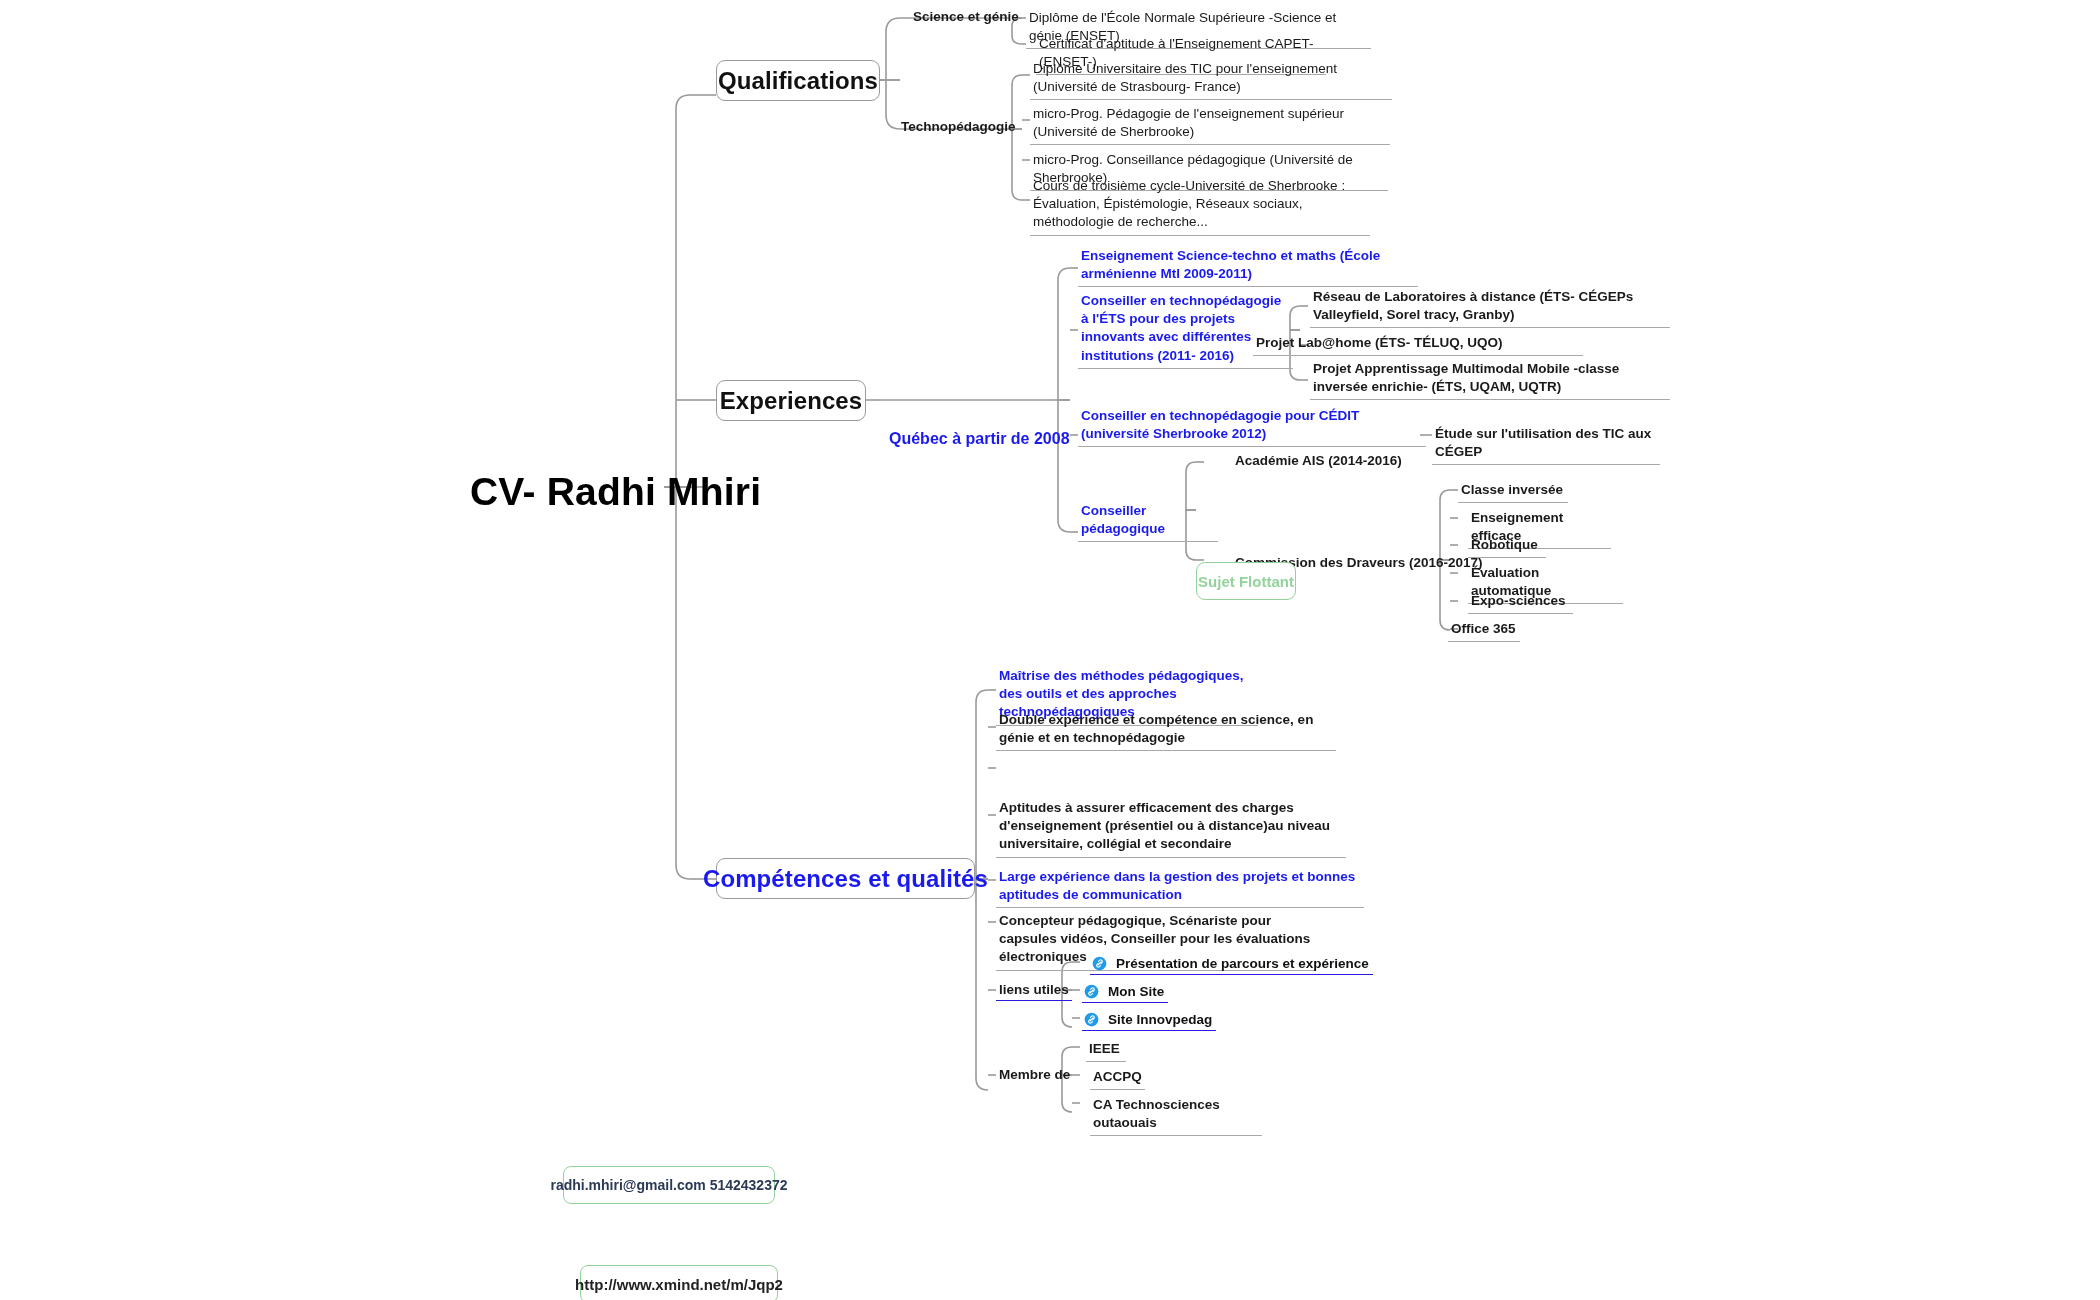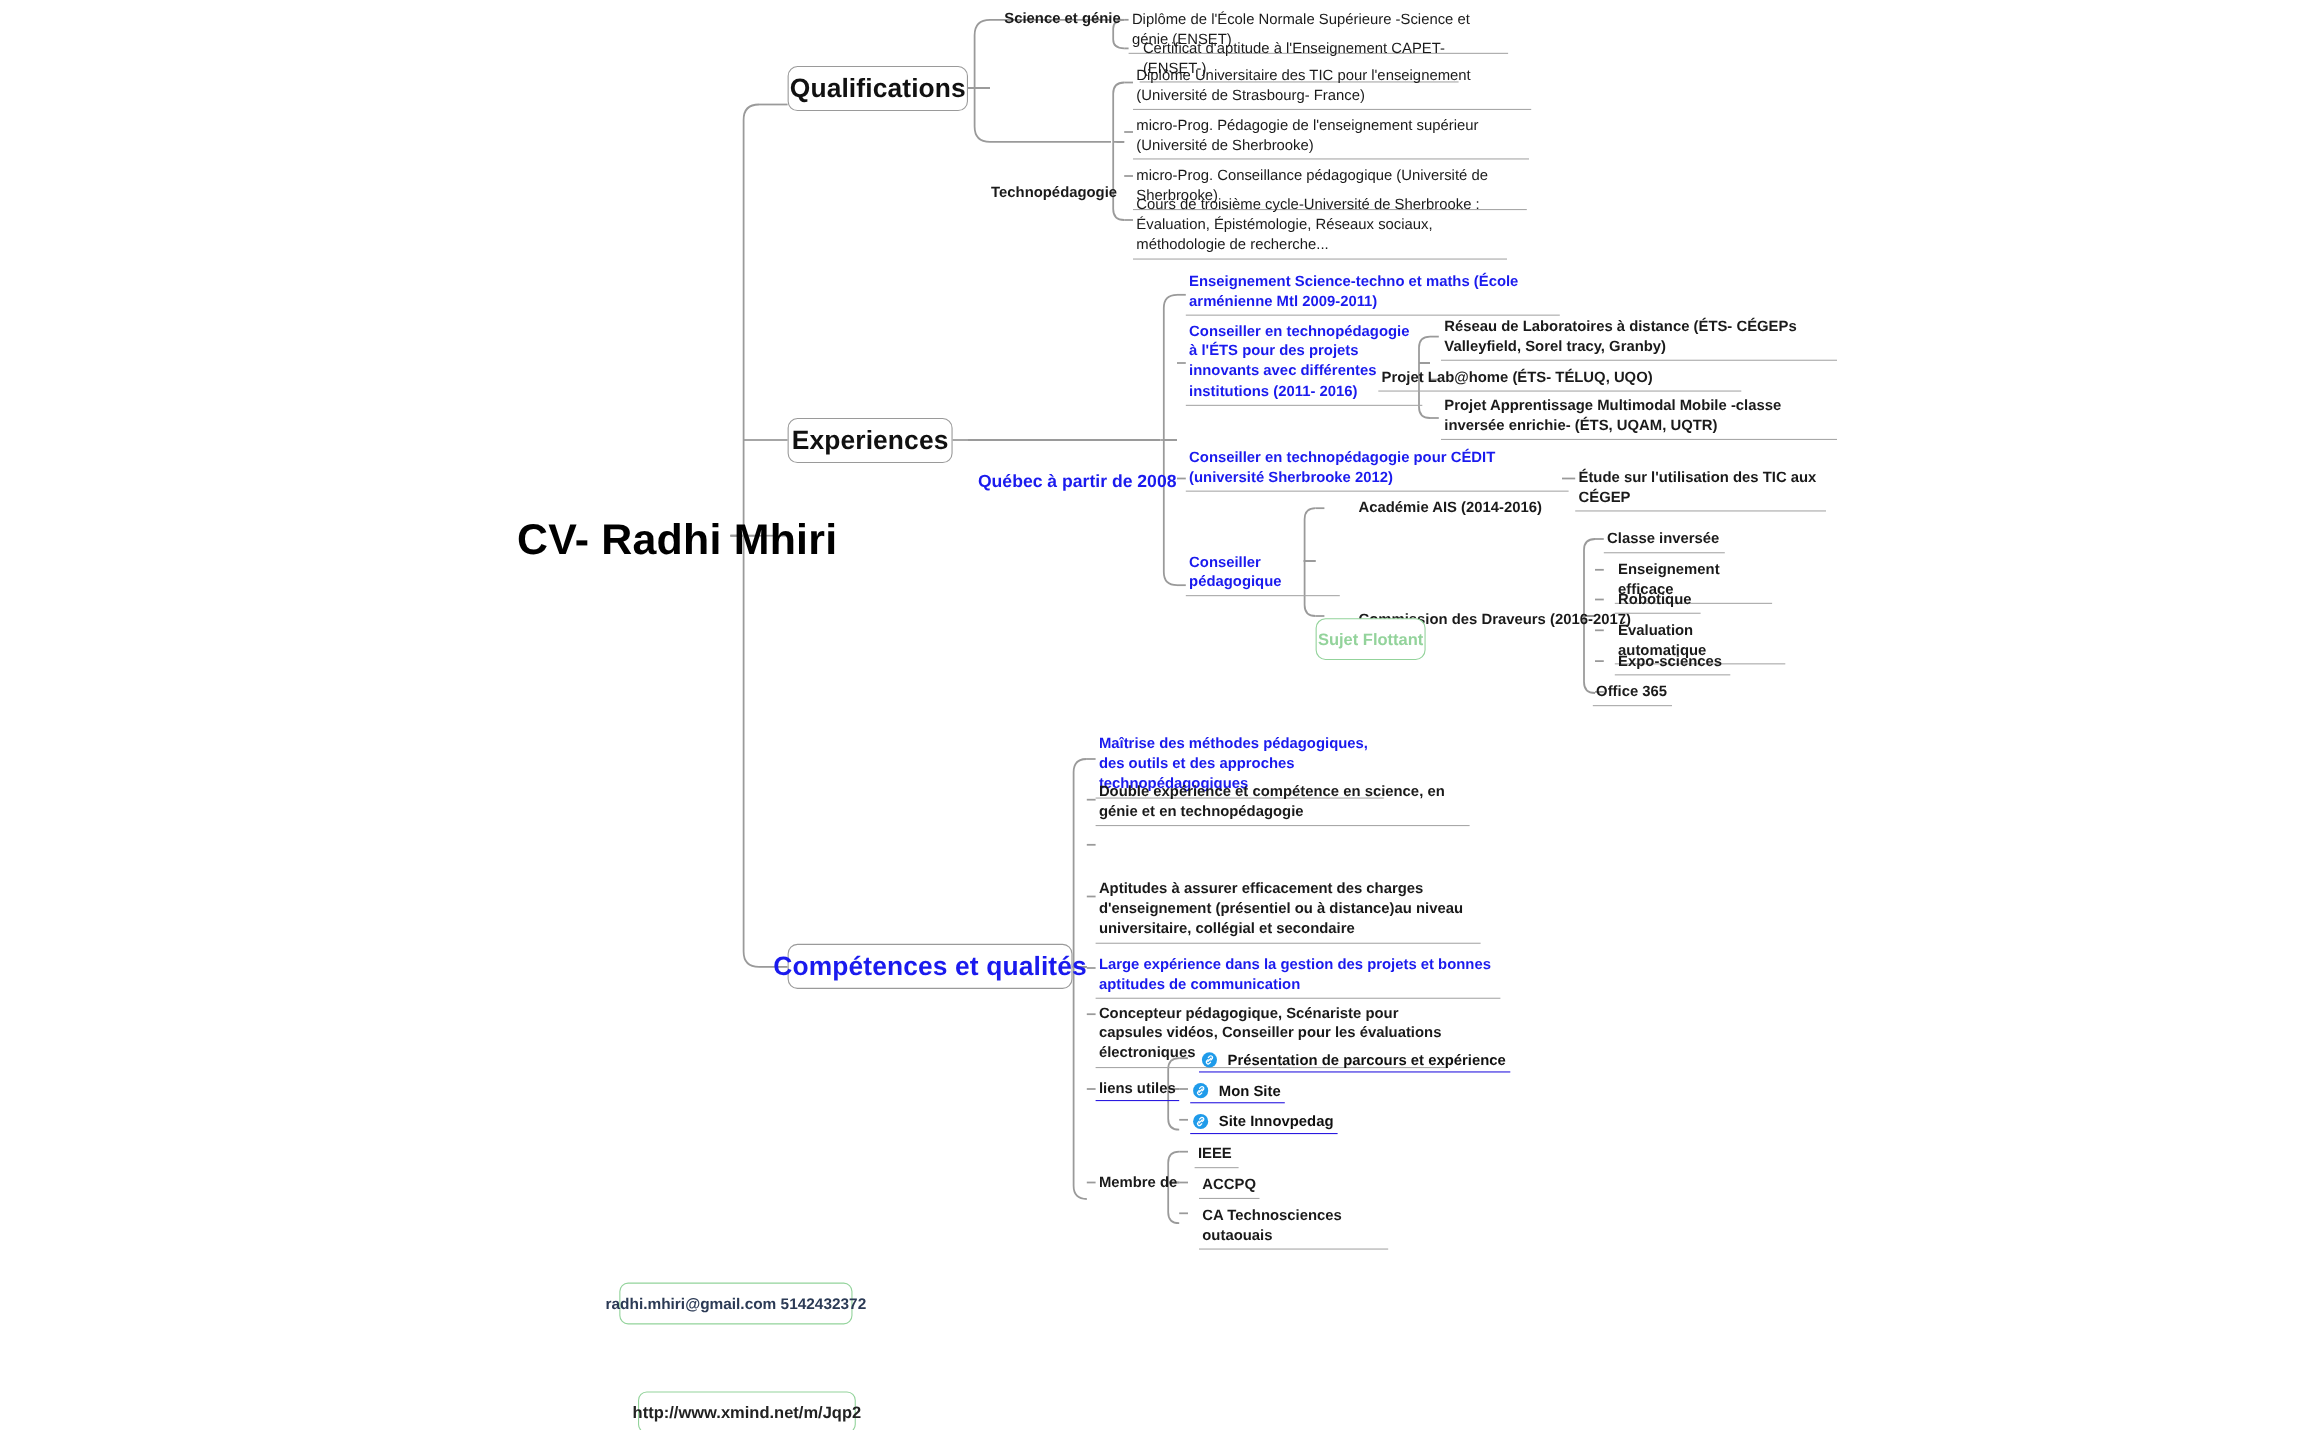--- a/index.html
+++ b/index.html
@@ -178,21 +178,21 @@
     <path d="M1072 1047 L1080 1047"></path>
     <path d="M1072 1075 L1080 1075"></path>
     <path d="M1072 1103 L1080 1103"></path>
   </svg>
 
   <div class="node root" style="left:470px;top:470px;">CV- Radhi Mhiri</div>
 
   <div class="node mainbox" style="left:716px;top:60px;width:164px;height:41px;">Qualifications</div>
 
   <div class="node sublabel noline" style="left:910px;top:8px;">Science et génie</div>
-  <div class="node sublabel noline" style="left:898px;top:118px;margin-top:48px;">Technopédagogie</div>
+  <div class="node sublabel noline" style="left:898px;top:118px;">Technopédagogie</div>
 
   <div class="node leaf" style="left:1026px;top:7px;width:345px;">Diplôme de l'École Normale Supérieure -Science et génie (ENSET)</div>
   <div class="node leaf" style="left:1036px;top:33px;width:290px;">Certificat d'aptitude à l'Enseignement CAPET- (ENSET-)</div>
 
   <div class="node leaf" style="left:1030px;top:58px;width:362px;">Diplôme Universitaire des TIC pour l'enseignement (Université de Strasbourg- France)</div>
   <div class="node leaf" style="left:1030px;top:103px;width:360px;">micro-Prog. Pédagogie de l'enseignement supérieur (Université de Sherbrooke)</div>
   <div class="node leaf" style="left:1030px;top:149px;width:358px;">micro-Prog. Conseillance pédagogique (Université de Sherbrooke)</div>
   <div class="node leaf" style="left:1030px;top:175px;width:340px;">Cours de troisième cycle-Université de Sherbrooke : Évaluation, Épistémologie, Réseaux sociaux, méthodologie de recherche...</div>
 
   <div class="node mainbox" style="left:716px;top:380px;width:150px;height:41px;">Experiences</div>

